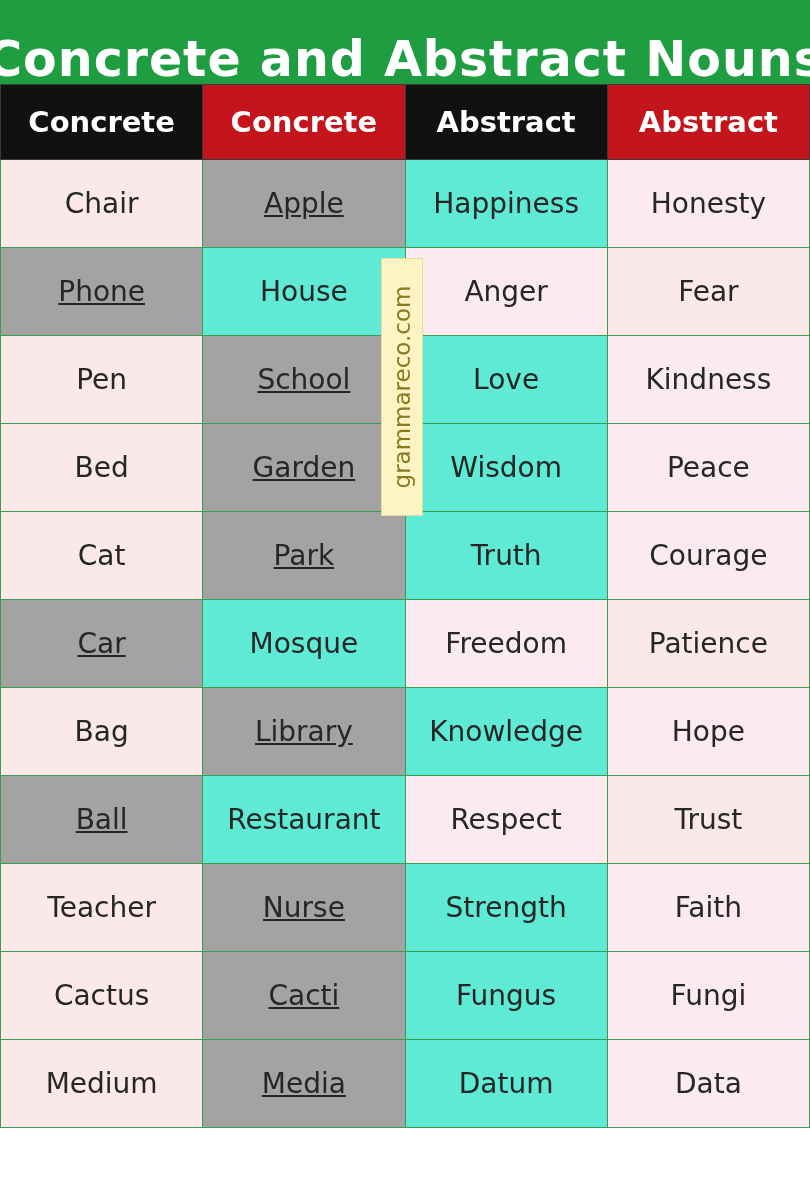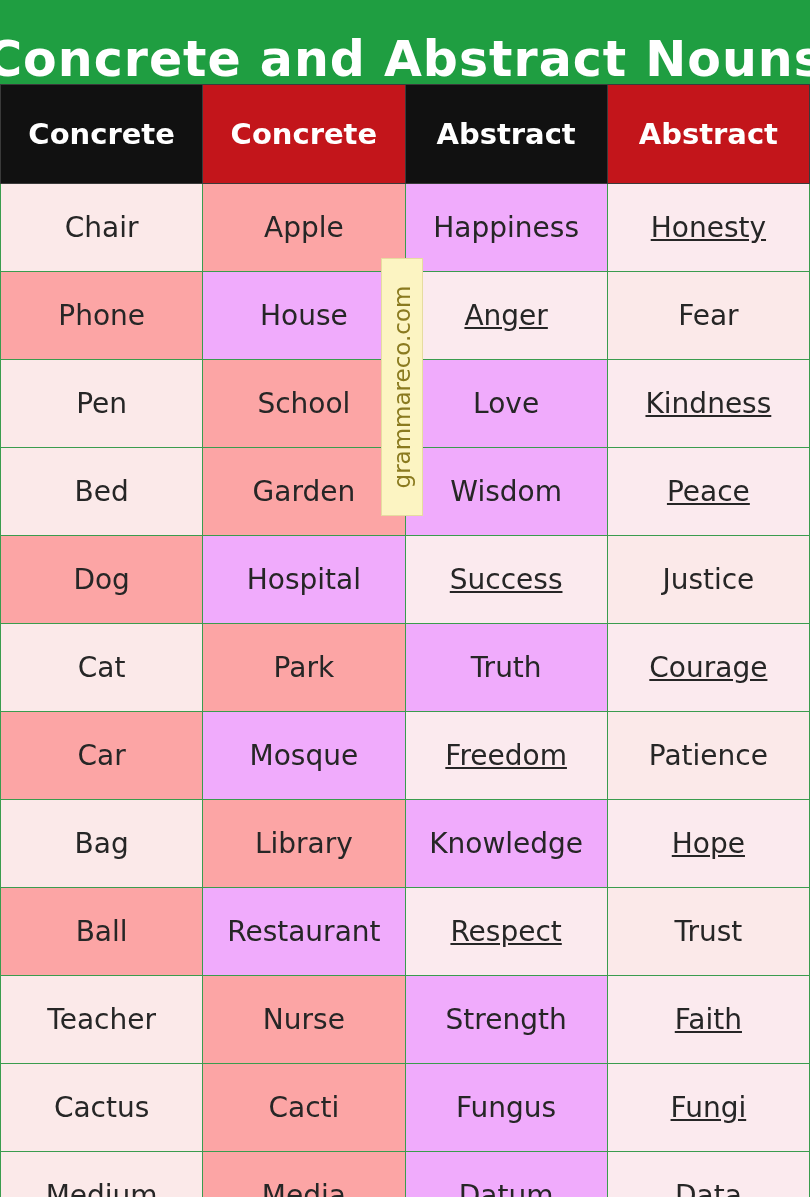--- a/index.html
+++ b/index.html
@@ -40,38 +40,38 @@
     border-collapse: collapse;
     table-layout: fixed;
   }
   table.noun-table th {
     height: 74px;
     font-size: 29px;
     font-weight: bold;
     color: #ffffff;
     text-align: center;
     border: 1px solid #3a3a3a;
-    padding: 12px;
+    padding: 0;
   }
   th.h-dark { background: #111111; }
   th.h-red  { background: #c3151b; }
 
   table.noun-table td {
     height: 69px;
     text-align: center;
     font-size: 28px;
     color: #262626;
     border: 1px solid #3a9c4e;
     padding: 9px;
     font-weight: normal;
   }
   td.tint-a { background: #fbe9e9; }
-  td.tint-b { background: #fca5a5; }
-  td.tint-c { background: #f0abfc; }
-  td.tint-d { background: #fbeaee; text-decoration: underline; }
+  td.tint-b { background: #a3a3a3; text-decoration: underline; }
+  td.tint-c { background: #5eead4; }
+  td.tint-d { background: #fbeaee; }
 
   .watermark {
     position: absolute;
     left: 381px;
     top: 258px;
     width: 42px;
     height: 258px;
     background: #fcf4c2;
     border: 1px solid #e6dca0;
     box-sizing: border-box;
@@ -125,26 +125,20 @@
         <td class="tint-c">Love</td>
         <td class="tint-d">Kindness</td>
       </tr>
       <tr>
         <td class="tint-a">Bed</td>
         <td class="tint-b">Garden</td>
         <td class="tint-c">Wisdom</td>
         <td class="tint-d">Peace</td>
       </tr>
       <tr>
-        <td class="tint-b">Dog</td>
-        <td class="tint-c">Hospital</td>
-        <td class="tint-d">Success</td>
-        <td class="tint-a">Justice</td>
-      </tr>
-      <tr>
         <td class="tint-a">Cat</td>
         <td class="tint-b">Park</td>
         <td class="tint-c">Truth</td>
         <td class="tint-d">Courage</td>
       </tr>
       <tr>
         <td class="tint-b">Car</td>
         <td class="tint-c">Mosque</td>
         <td class="tint-d">Freedom</td>
         <td class="tint-a">Patience</td>

